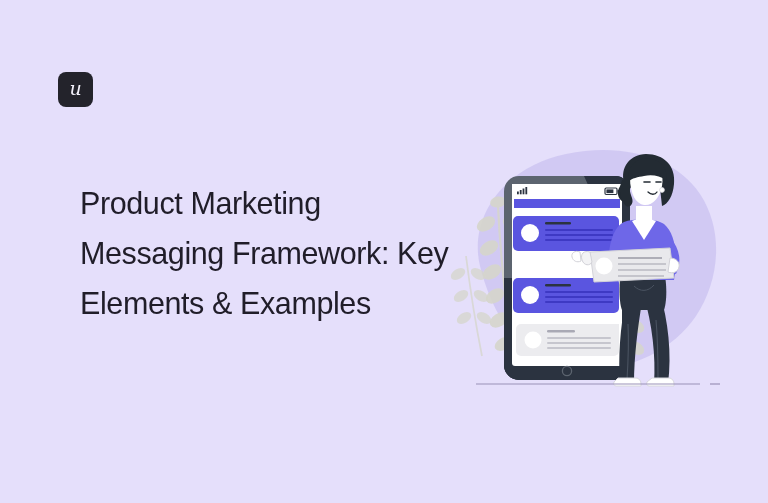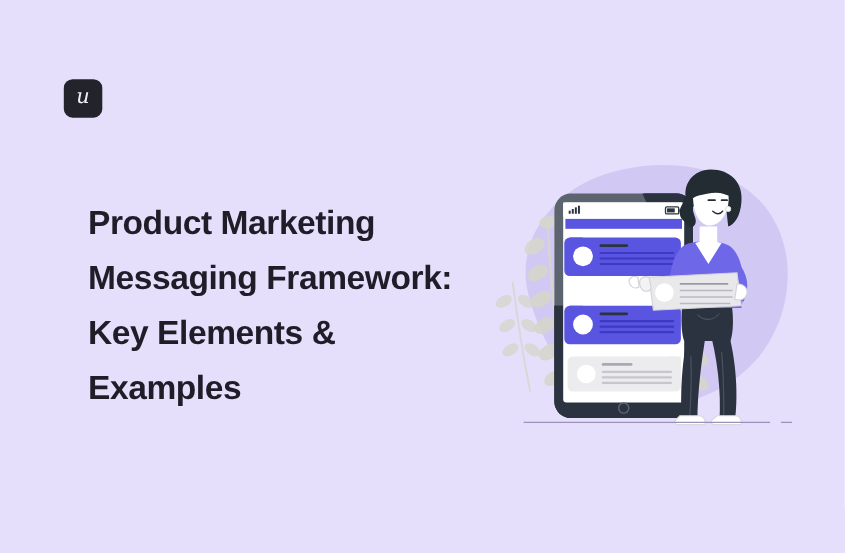--- a/index.html
+++ b/index.html
@@ -32,21 +32,21 @@
     transform:translateY(-1px);
   }
 
   
   .headline {
     position:absolute;
     left:80px; top:178px;
     width:370px;
     color:#201d29;
     font-size:30.5px;
-    font-weight:bold;
+    font-weight:normal;
     line-height:50px;
     letter-spacing:-0.4px;
   }
 
   
   .illus {
     position:absolute;
     left:448px; top:128px;
     width:296px; height:292px;
   }

